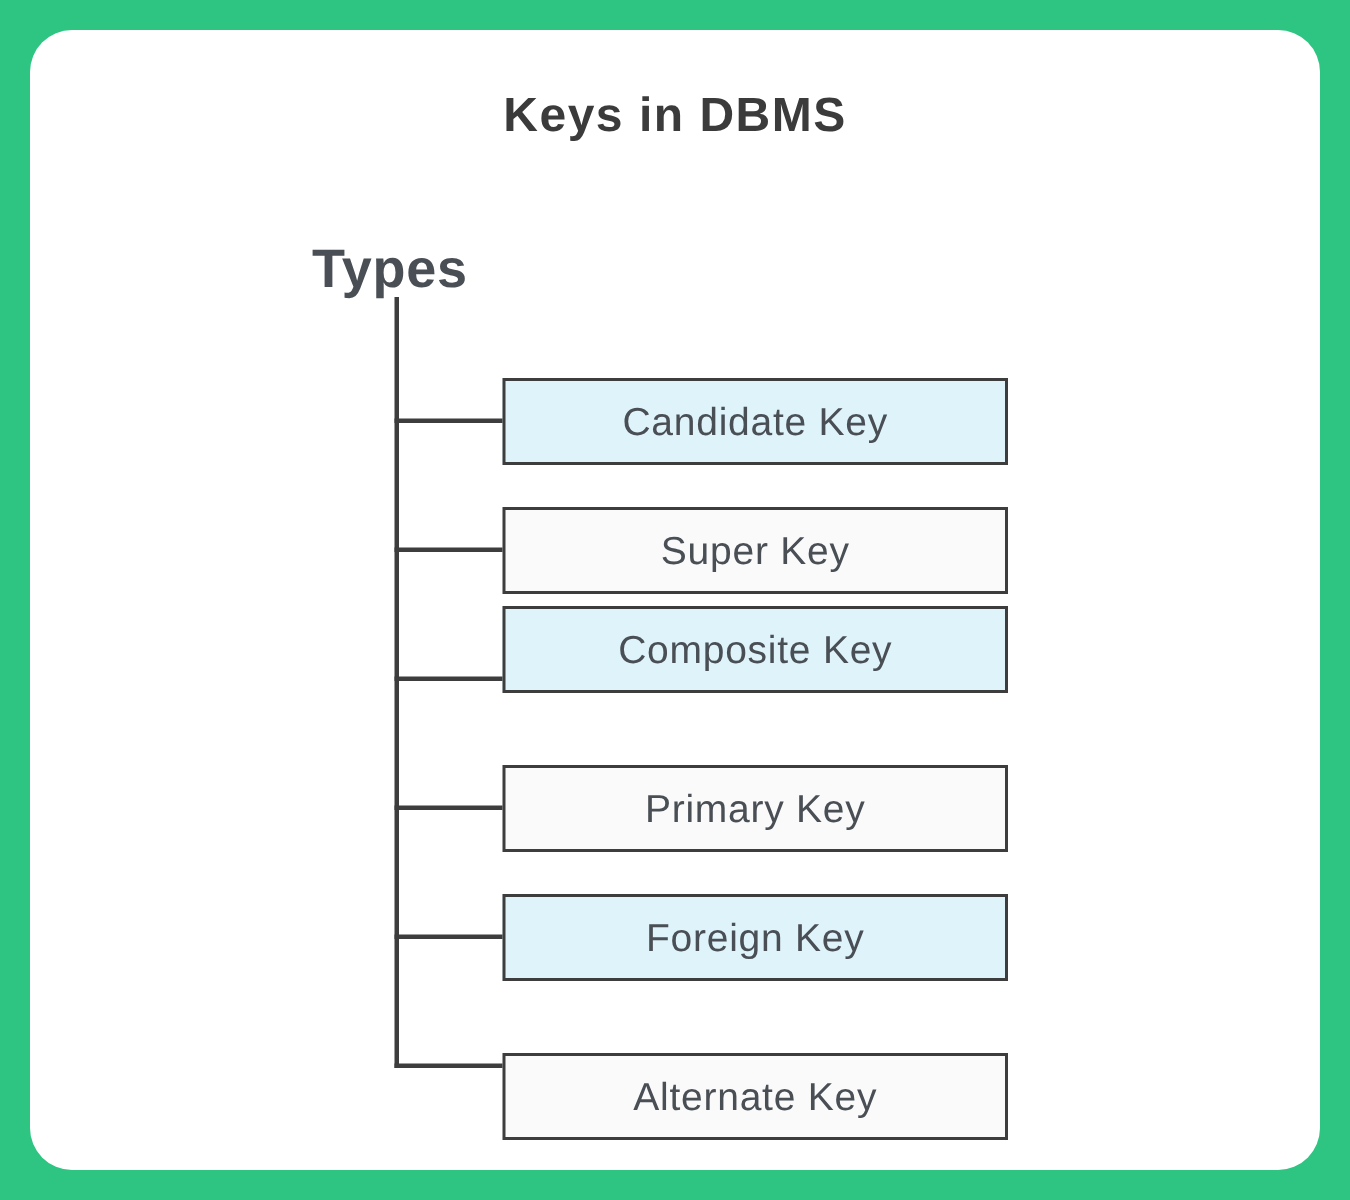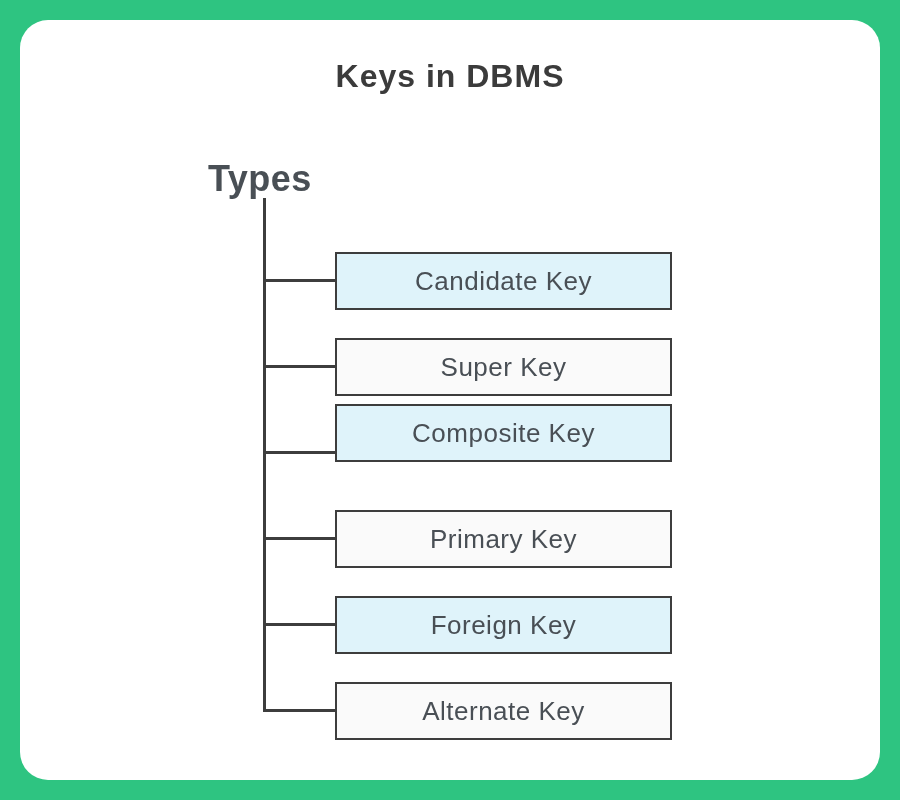--- a/index.html
+++ b/index.html
@@ -106,18 +106,18 @@
   <div class="node-box" style="top: 490px;">
     <span>Primary Key</span>
   </div>
 
   <div class="branch" style="top: 603px;"></div>
   <div class="node-box highlight" style="top: 576px;">
     <span>Foreign Key</span>
   </div>
 
   <div class="branch" style="top: 689px;"></div>
-  <div class="node-box" style="top: 662px;">
+  <div class="node-box" style="top: 682px;">
     <span>Alternate Key</span>
   </div>
 </div>
   </div>
 </div>
 
 </body></html>

